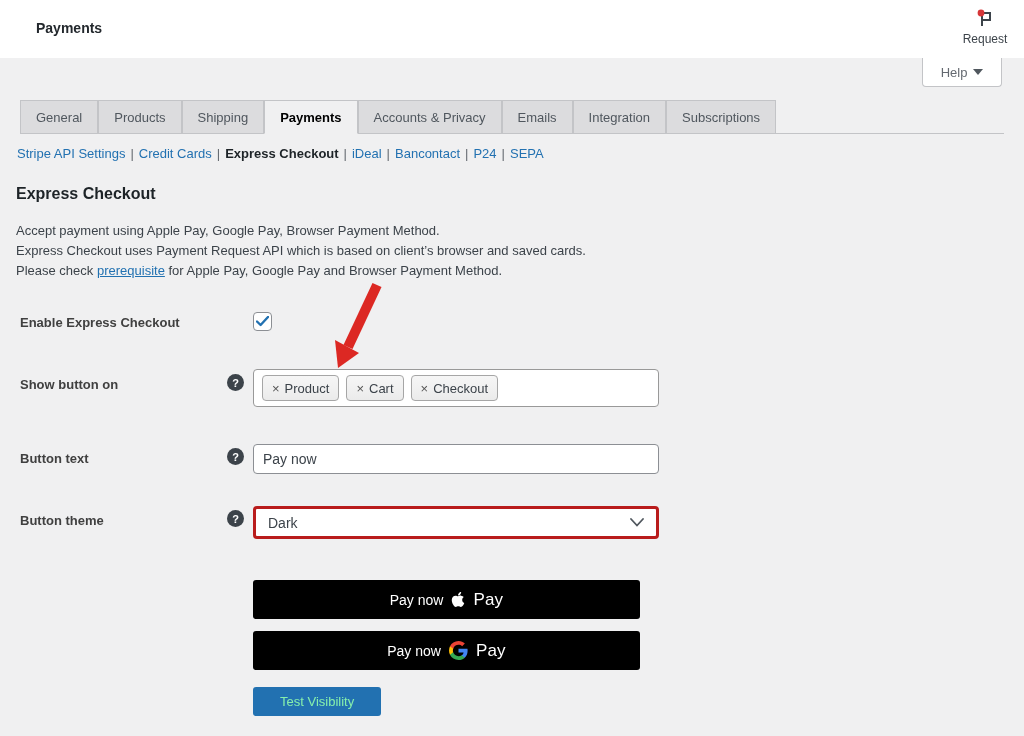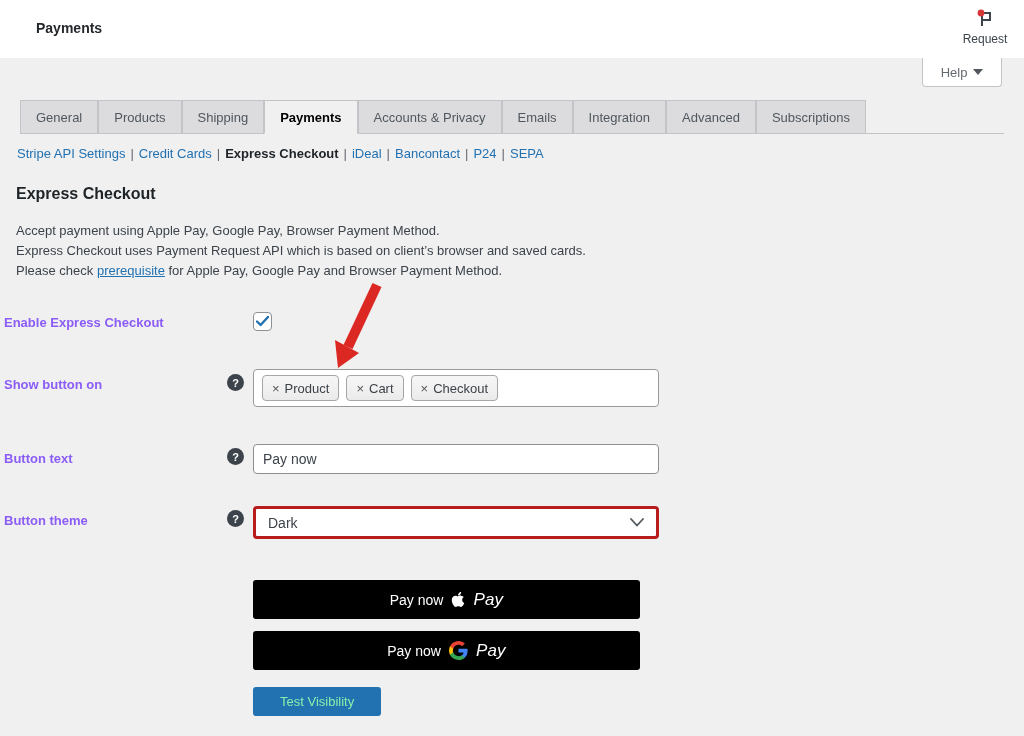--- a/index.html
+++ b/index.html
@@ -35,21 +35,21 @@
   
   .subnav { position:absolute; top:146px; left:17px; font-size:13px; }
   .subnav a { color:#2271b1; text-decoration:none; cursor:pointer; }
   .subnav .current { color:#1d2327; font-weight:700; }
   .subnav .sep { color:#646970; margin:0 5px; }
   
   .section-title { position:absolute; top:185px; left:16px; font-size:16px; font-weight:700; color:#1d2327; }
   .desc { position:absolute; top:221px; left:16px; font-size:13px; line-height:20px; color:#3c434a; }
   .desc a { color:#2271b1; text-decoration:underline; cursor:pointer; }
   
-  .row-label { position:absolute; left:4px; font-size:13px; font-weight:700; color:#8b5cf6; }
+  .row-label { position:absolute; left:20px; font-size:13px; font-weight:700; color:#404040; }
   .help-icon {
     position:absolute; left:227px; width:17px; height:17px; border-radius:50%;
     background:#3c434a; color:#fff; font-size:11px; font-weight:700;
     display:flex; align-items:center; justify-content:center; cursor:pointer;
   }
   .checkbox {
     position:absolute; left:253px; top:312px; width:19px; height:19px;
     background:#fff; border:1px solid #8c8f94; border-radius:4px; cursor:pointer;
     display:flex; align-items:center; justify-content:center;
   }
@@ -74,21 +74,21 @@
     border:3px solid #b91c1c; border-radius:4px; background:#fff;
     display:flex; align-items:center; padding:0 12px; font-size:14px; color:#3c434a; cursor:pointer;
   }
   .select svg { position:absolute; right:12px; }
   
   .pay-btn {
     position:absolute; left:253px; width:387px; height:39px; background:#000; border-radius:3px;
     display:flex; align-items:center; justify-content:center; gap:8px; color:#fff; cursor:pointer;
   }
   .pay-btn .paytext { font-size:14px; }
-  .pay-btn .brand { font-size:17px; font-weight:500; letter-spacing:.2px;font-style:italic; }
+  .pay-btn .brand { font-size:17px; font-weight:500; letter-spacing:.2px; }
   .apple-btn { top:580px; }
   .google-btn { top:631px; }
   .test-btn {
     position:absolute; left:253px; top:687px; height:29px; padding:0 27px;
     background:#2271b1; border:none; border-radius:3px; color:#86efac; font-size:13px;
     font-family:"Liberation Sans", sans-serif; cursor:pointer;
   }
   .arrow-overlay { position:absolute; left:320px; top:273px; pointer-events:none; z-index:5; }
 </style>
 </head>
@@ -113,21 +113,20 @@
 
 <div class="tabline"></div>
 <div class="tabs">
   <div class="tab">General</div>
   <div class="tab">Products</div>
   <div class="tab">Shipping</div>
   <div class="tab active">Payments</div>
   <div class="tab">Accounts &amp; Privacy</div>
   <div class="tab">Emails</div>
   <div class="tab">Integration</div>
-  <div class="tab">Advanced</div>
   <div class="tab">Subscriptions</div>
 </div>
 
 <div class="subnav">
   <a>Stripe API Settings</a><span class="sep">|</span><a>Credit Cards</a><span class="sep">|</span><span class="current">Express Checkout</span><span class="sep">|</span><a>iDeal</a><span class="sep">|</span><a>Bancontact</a><span class="sep">|</span><a>P24</a><span class="sep">|</span><a>SEPA</a>
 </div>
 
 <h2 class="section-title">Express Checkout</h2>
 <div class="desc">
   <div>Accept payment using Apple Pay, Google Pay, Browser Payment Method.</div>

